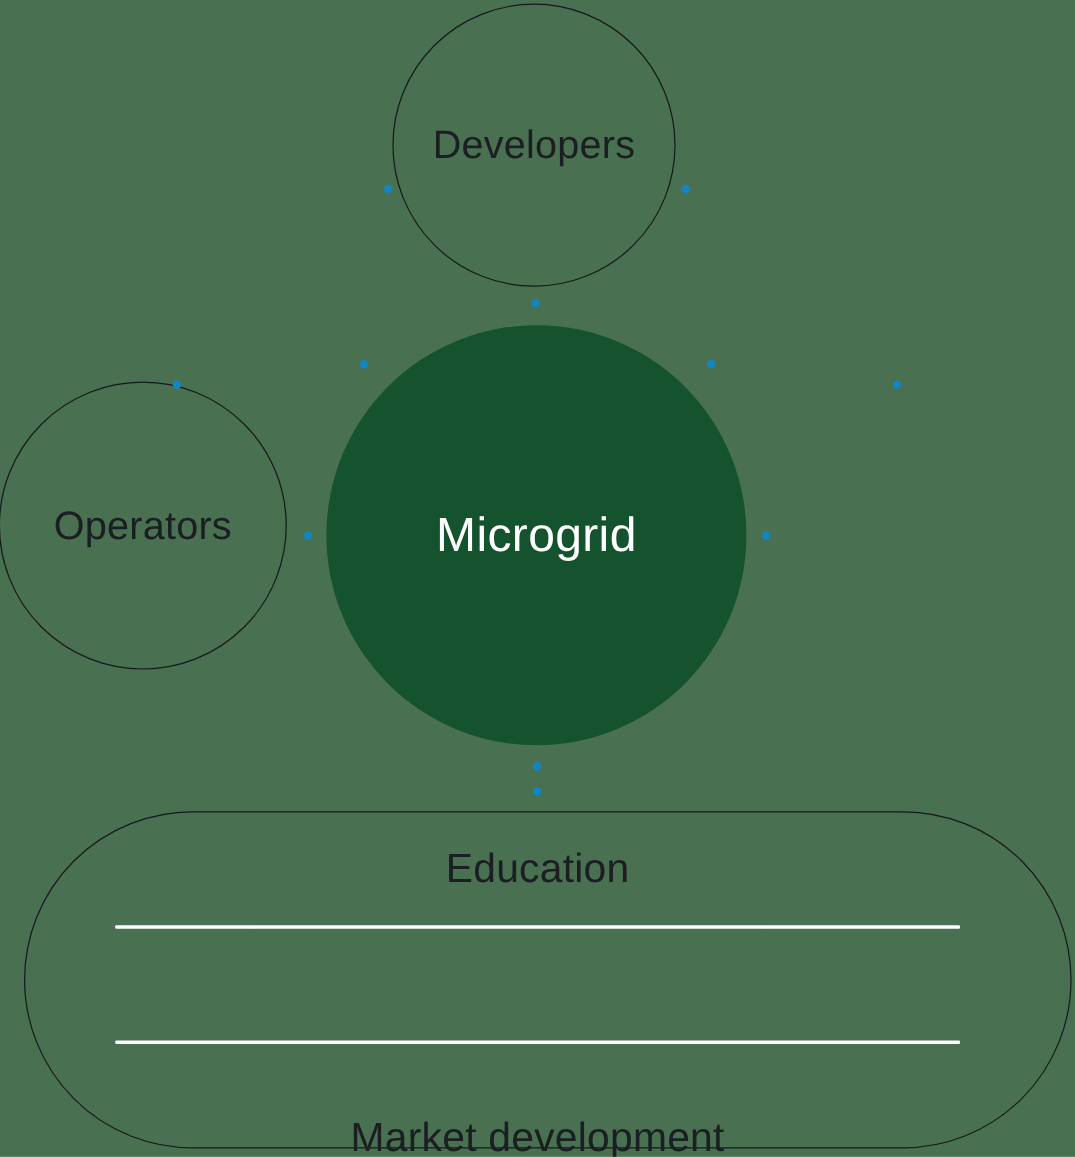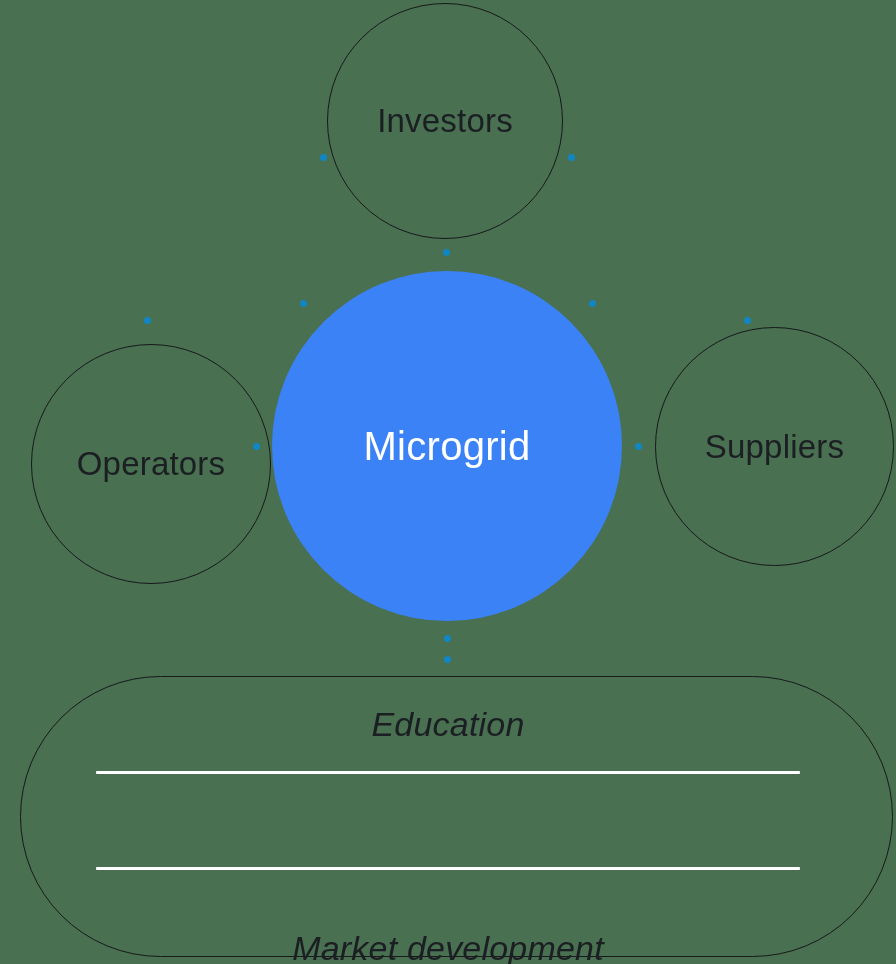--- a/index.html
+++ b/index.html
@@ -22,21 +22,21 @@
     justify-content: center;
     box-sizing: border-box;
   }
   .satellite {
     border: 1.5px solid #17191c;
     color: #1b1e22;
     font-size: 33px;
     letter-spacing: 0.2px;
   }
   .hub {
-    background: #3b82f6;
+    background: #14532d;
     color: #ffffff;
     font-size: 40px;
     font-weight: 500;
     letter-spacing: 0.3px;
   }
   .dot {
     position: absolute;
     width: 7px;
     height: 7px;
     border-radius: 50%;
@@ -54,21 +54,20 @@
   }
   .activity {
     position: absolute;
     left: 0;
     width: 896px;
     text-align: center;
     color: #1b1e22;
     font-size: 34px;
     letter-spacing: 0.2px;
     line-height: 36px;
-    font-style: italic;
   }
   .activity.row1 { top: 706px; }
   .activity.row2 { top: 802px; }
   .activity.row3 { top: 930px; }
   .divider {
     position: absolute;
     left: 96px;
     width: 704px;
     height: 2.5px;
     background: #ffffff;
@@ -76,32 +75,29 @@
   }
   .divider.d1 { top: 771px; }
   .divider.d2 { top: 867px; }
 </style>
 </head>
 <body>
 
 <div class="canvas">
 
   <div class="circle satellite" style="left:327px; top:3px; width:236px; height:236px;">
-    <span>Investors</span>
+    <span>Developers</span>
   </div>
 
 
 
-  <div class="circle satellite" style="left:-1px; top:344px; width:240px; height:240px;margin-left:32px;">
+  <div class="circle satellite" style="left:-1px; top:318px; width:240px; height:240px;">
     <span>Operators</span>
   </div>
 
-  <div class="circle satellite" style="left:655px; top:327px; width:239px; height:239px;">
-    <span>Suppliers</span>
-  </div>
 
   <div class="circle hub" style="left:272px; top:271px; width:350px; height:350px;">
     <span>Microgrid</span>
   </div>
 
   <div class="dot" style="left:319.5px; top:153.5px;"></div>
   <div class="dot" style="left:567.5px; top:153.5px;"></div>
   <div class="dot" style="left:143.5px; top:316.5px;"></div>
   <div class="dot" style="left:743.5px; top:316.5px;"></div>
   <div class="dot" style="left:299.5px; top:299.5px;"></div>

